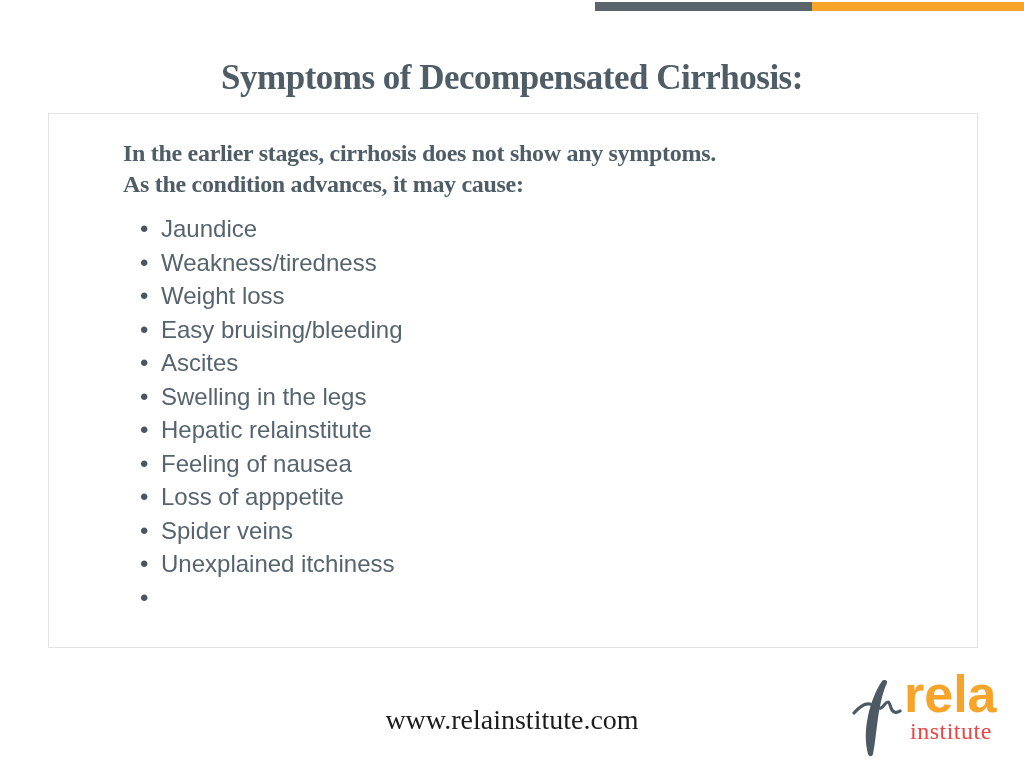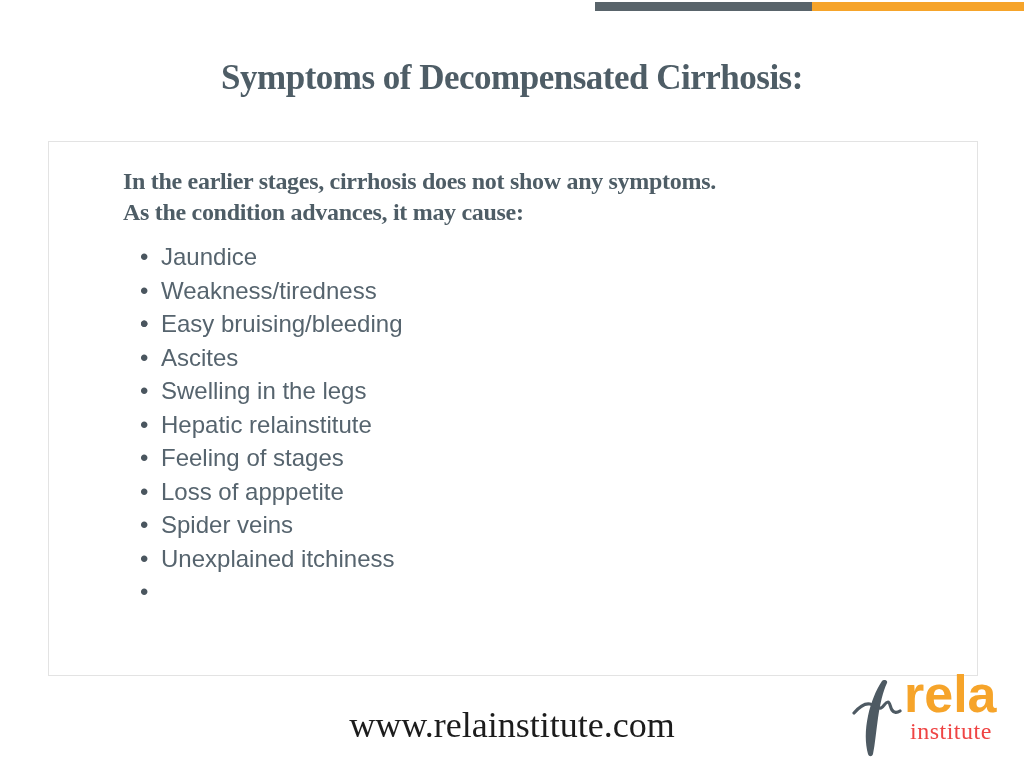--- a/index.html
+++ b/index.html
@@ -40,21 +40,20 @@
     color: #4e5d66;
   }
 
   
   .content-box {
     position: absolute;
     left: 48px; top: 113px;
     width: 930px; height: 535px;
     border: 1px solid #e3e3e3;
     background: #ffffff;
-    margin-top: 28px;
   }
   .intro {
     position: absolute;
     left: 74px; top: 24px;
     font-family: "Liberation Serif", serif;
     font-weight: bold;
     font-size: 24px;
     letter-spacing: -0.3px;
     line-height: 31px;
     color: #4e5d66;
@@ -77,21 +76,21 @@
     color: #4a565f;
   }
 
   
   .website-url {
     position: absolute;
     left: 0; right: 0;
     top: 704px;
     text-align: center;
     font-family: "Liberation Serif", serif;
-    font-size: 36px;
+    font-size: 28px;
     color: #1c1c1c;
   }
   .logo {
     position: absolute;
     left: 852px; top: 676px;
     width: 160px; height: 80px;
   }
   .logo-mark {
     position: absolute;
     left: 0; top: 4px;
@@ -133,41 +132,41 @@
 
         <li>
           <span class="bullet-dot">•</span><span>Jaundice</span>
         </li>
 
         <li>
           <span class="bullet-dot">•</span><span>Weakness/tiredness</span>
         </li>
 
         <li>
-          <span class="bullet-dot">•</span>
+          <span class="bullet-dot">•</span><span>Weight loss</span>
         </li>
 
         <li>
           <span class="bullet-dot">•</span><span>Easy bruising/bleeding</span>
         </li>
 
         <li>
           <span class="bullet-dot">•</span><span>Ascites</span>
         </li>
 
         <li>
           <span class="bullet-dot">•</span><span>Swelling in the legs</span>
         </li>
 
         <li>
           <span class="bullet-dot">•</span><span>Hepatic relainstitute</span>
         </li>
 
         <li>
-          <span class="bullet-dot">•</span><span>Feeling of stages</span>
+          <span class="bullet-dot">•</span><span>Feeling of nausea</span>
         </li>
 
         <li>
           <span class="bullet-dot">•</span><span>Loss of apppetite</span>
         </li>
 
         <li>
           <span class="bullet-dot">•</span><span>Spider veins</span>
         </li>
 

